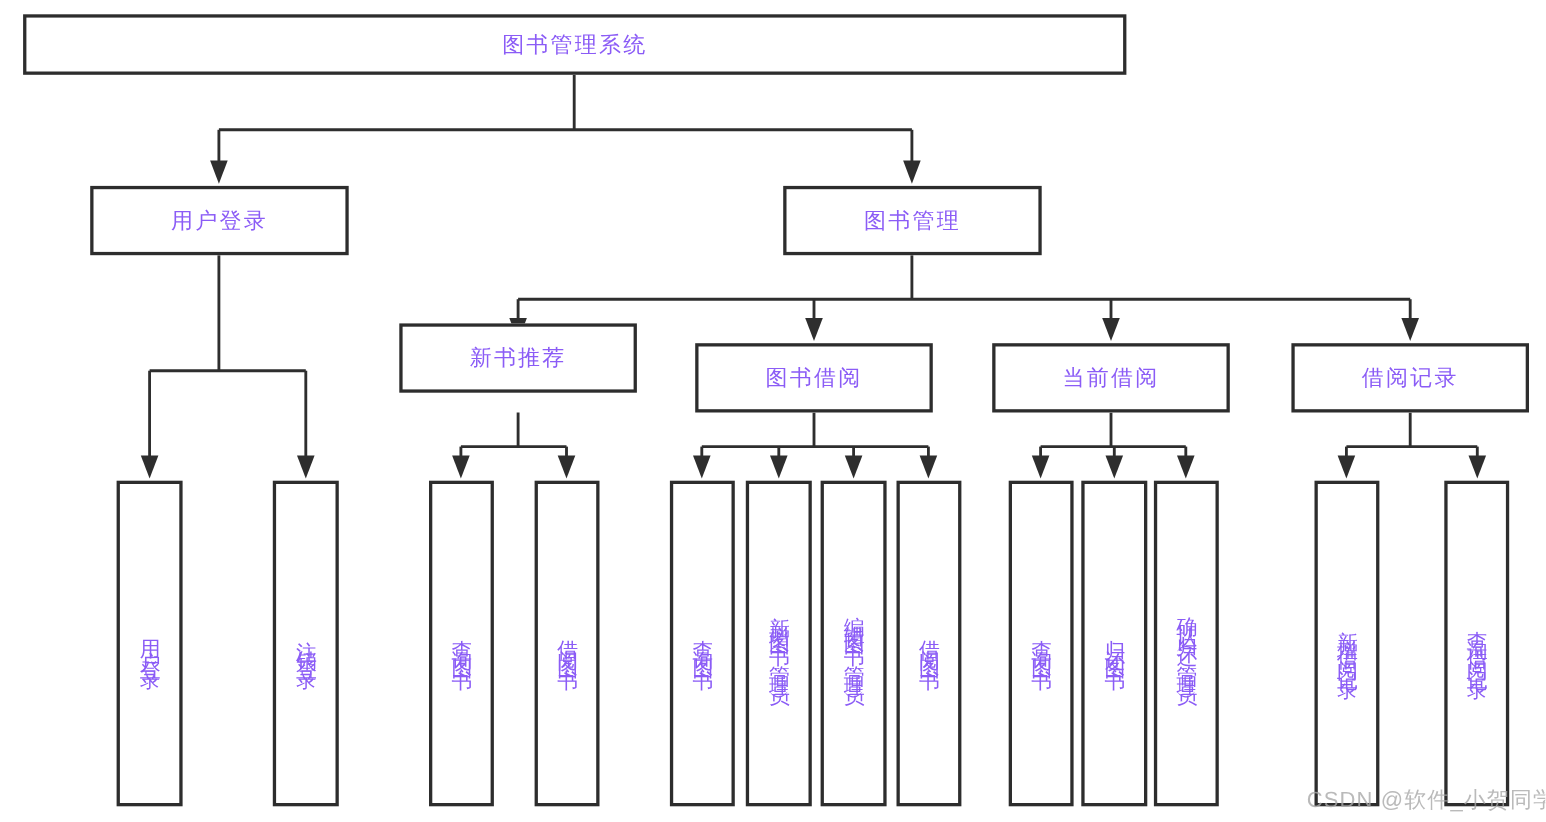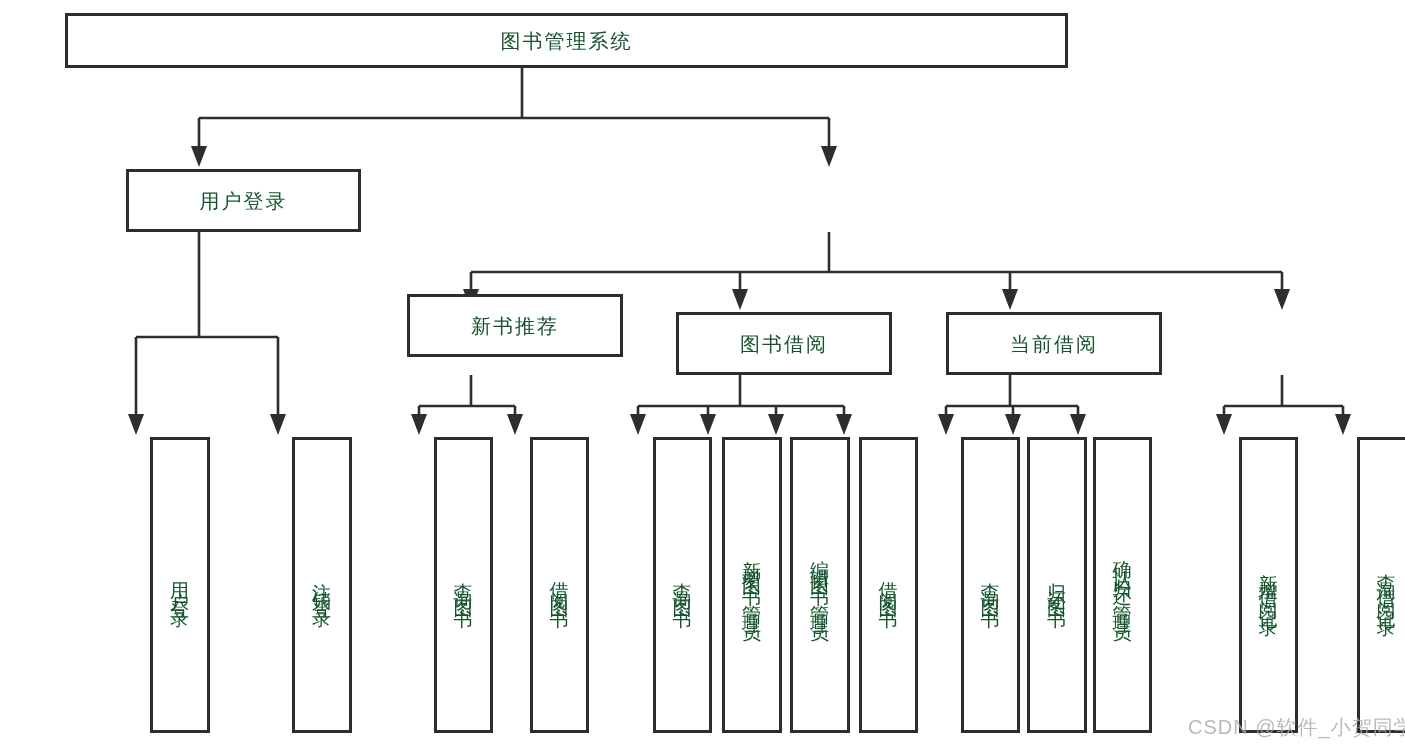--- a/index.html
+++ b/index.html
@@ -5,23 +5,23 @@
   html,body{margin:0;padding:0;background:#ffffff;}
   .stage{
     position:relative;width:1405px;height:747px;background:#ffffff;
     font-family:"Liberation Sans",sans-serif;overflow:hidden;
   }
   #connectors{position:absolute;left:0;top:0;width:1405px;height:747px;pointer-events:none;}
   #connectors line{stroke:#2e2e2e;stroke-width:2.6;}
   #connectors polygon{fill:#2e2e2e;stroke:none;}
   .node{
     position:absolute;box-sizing:border-box;background:#ffffff;
-    border:3px solid #2d2d2d;color:#14532d;
+    border:3px solid #2d2d2d;color:#8b5cf6;
     display:flex;align-items:center;justify-content:center;
-    text-align:center;line-height:1;margin-left:44px;
+    text-align:center;line-height:1;
   }
   .h{font-size:20px;letter-spacing:2px;}
   .v{
     writing-mode:vertical-rl;text-orientation:mixed;
     font-size:19px;letter-spacing:9px;
   }
   .watermark{
     position:absolute;left:1188px;top:714px;
     font-size:20px;letter-spacing:1px;color:#a9a9a9;opacity:.8;
     white-space:nowrap;z-index:5;
@@ -83,24 +83,26 @@
       <polygon points="1070,414 1086,414 1078,435"></polygon>
       <line x1="1224" y1="406" x2="1224" y2="421"></line>
       <polygon points="1216,414 1232,414 1224,435"></polygon>
       <line x1="1343" y1="406" x2="1343" y2="421"></line>
       <polygon points="1335,414 1351,414 1343,435"></polygon>
     </svg>
 
   <div class="node h" style="left:21px;top:13px;width:1003px;height:55px;">图书管理系统</div>
 
   <div class="node h" style="left:82px;top:169px;width:235px;height:63px;">用户登录</div>
+  <div class="node h" style="left:712px;top:169px;width:235px;height:63px;">图书管理</div>
 
   <div class="node h" style="left:363px;top:294px;width:216px;height:63px;">新书推荐</div>
   <div class="node h" style="left:632px;top:312px;width:216px;height:63px;">图书借阅</div>
   <div class="node h" style="left:902px;top:312px;width:216px;height:63px;">当前借阅</div>
+  <div class="node h" style="left:1174px;top:312px;width:216px;height:63px;">借阅记录</div>
 
   <div class="node v" style="left:106px;top:437px;width:60px;height:296px;">用户登录</div>
   <div class="node v" style="left:248px;top:437px;width:60px;height:296px;">注销登录</div>
 
   <div class="node v" style="left:390px;top:437px;width:59px;height:296px;">查询图书</div>
   <div class="node v" style="left:486px;top:437px;width:59px;height:296px;">借阅图书</div>
 
   <div class="node v" style="left:609px;top:437px;width:59px;height:296px;">查询图书</div>
   <div class="node v" style="left:678px;top:437px;width:60px;height:296px;">新增图书（管理员）</div>
   <div class="node v" style="left:746px;top:437px;width:60px;height:296px;">编辑图书（管理员）</div>

